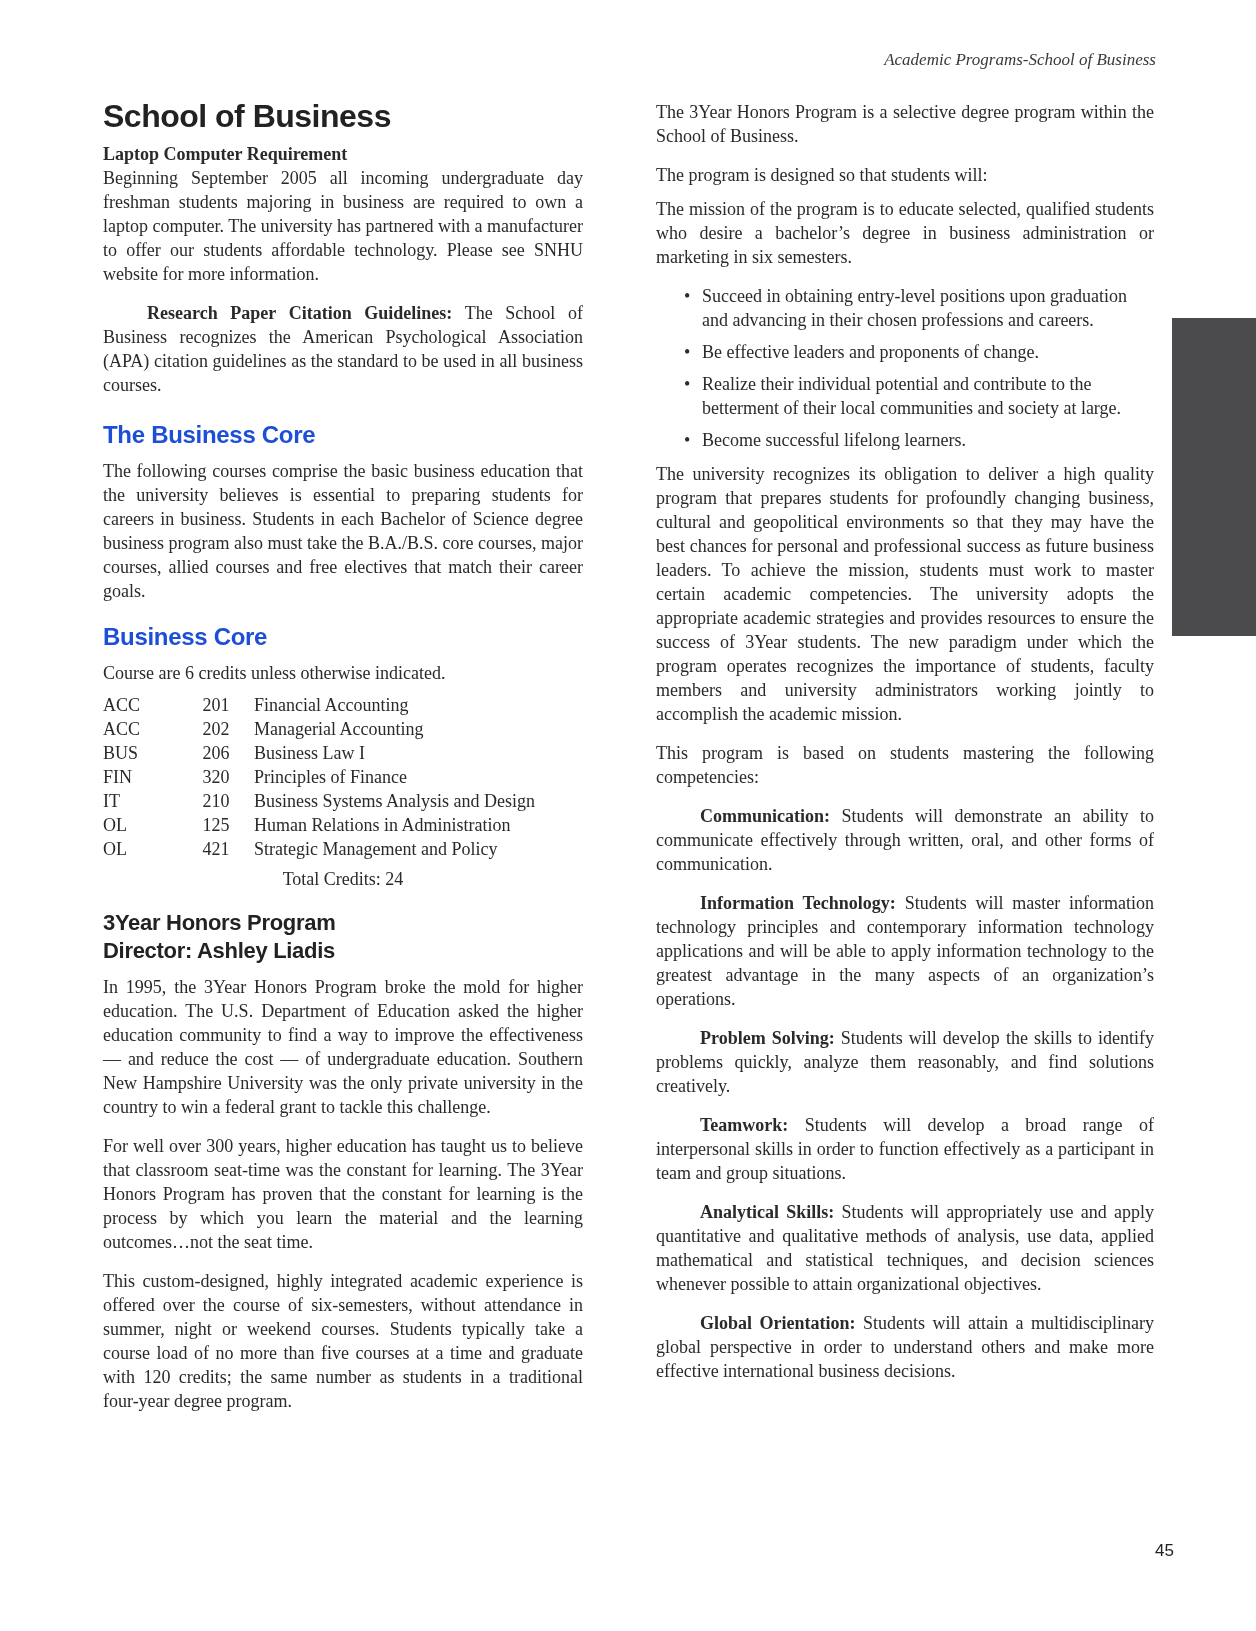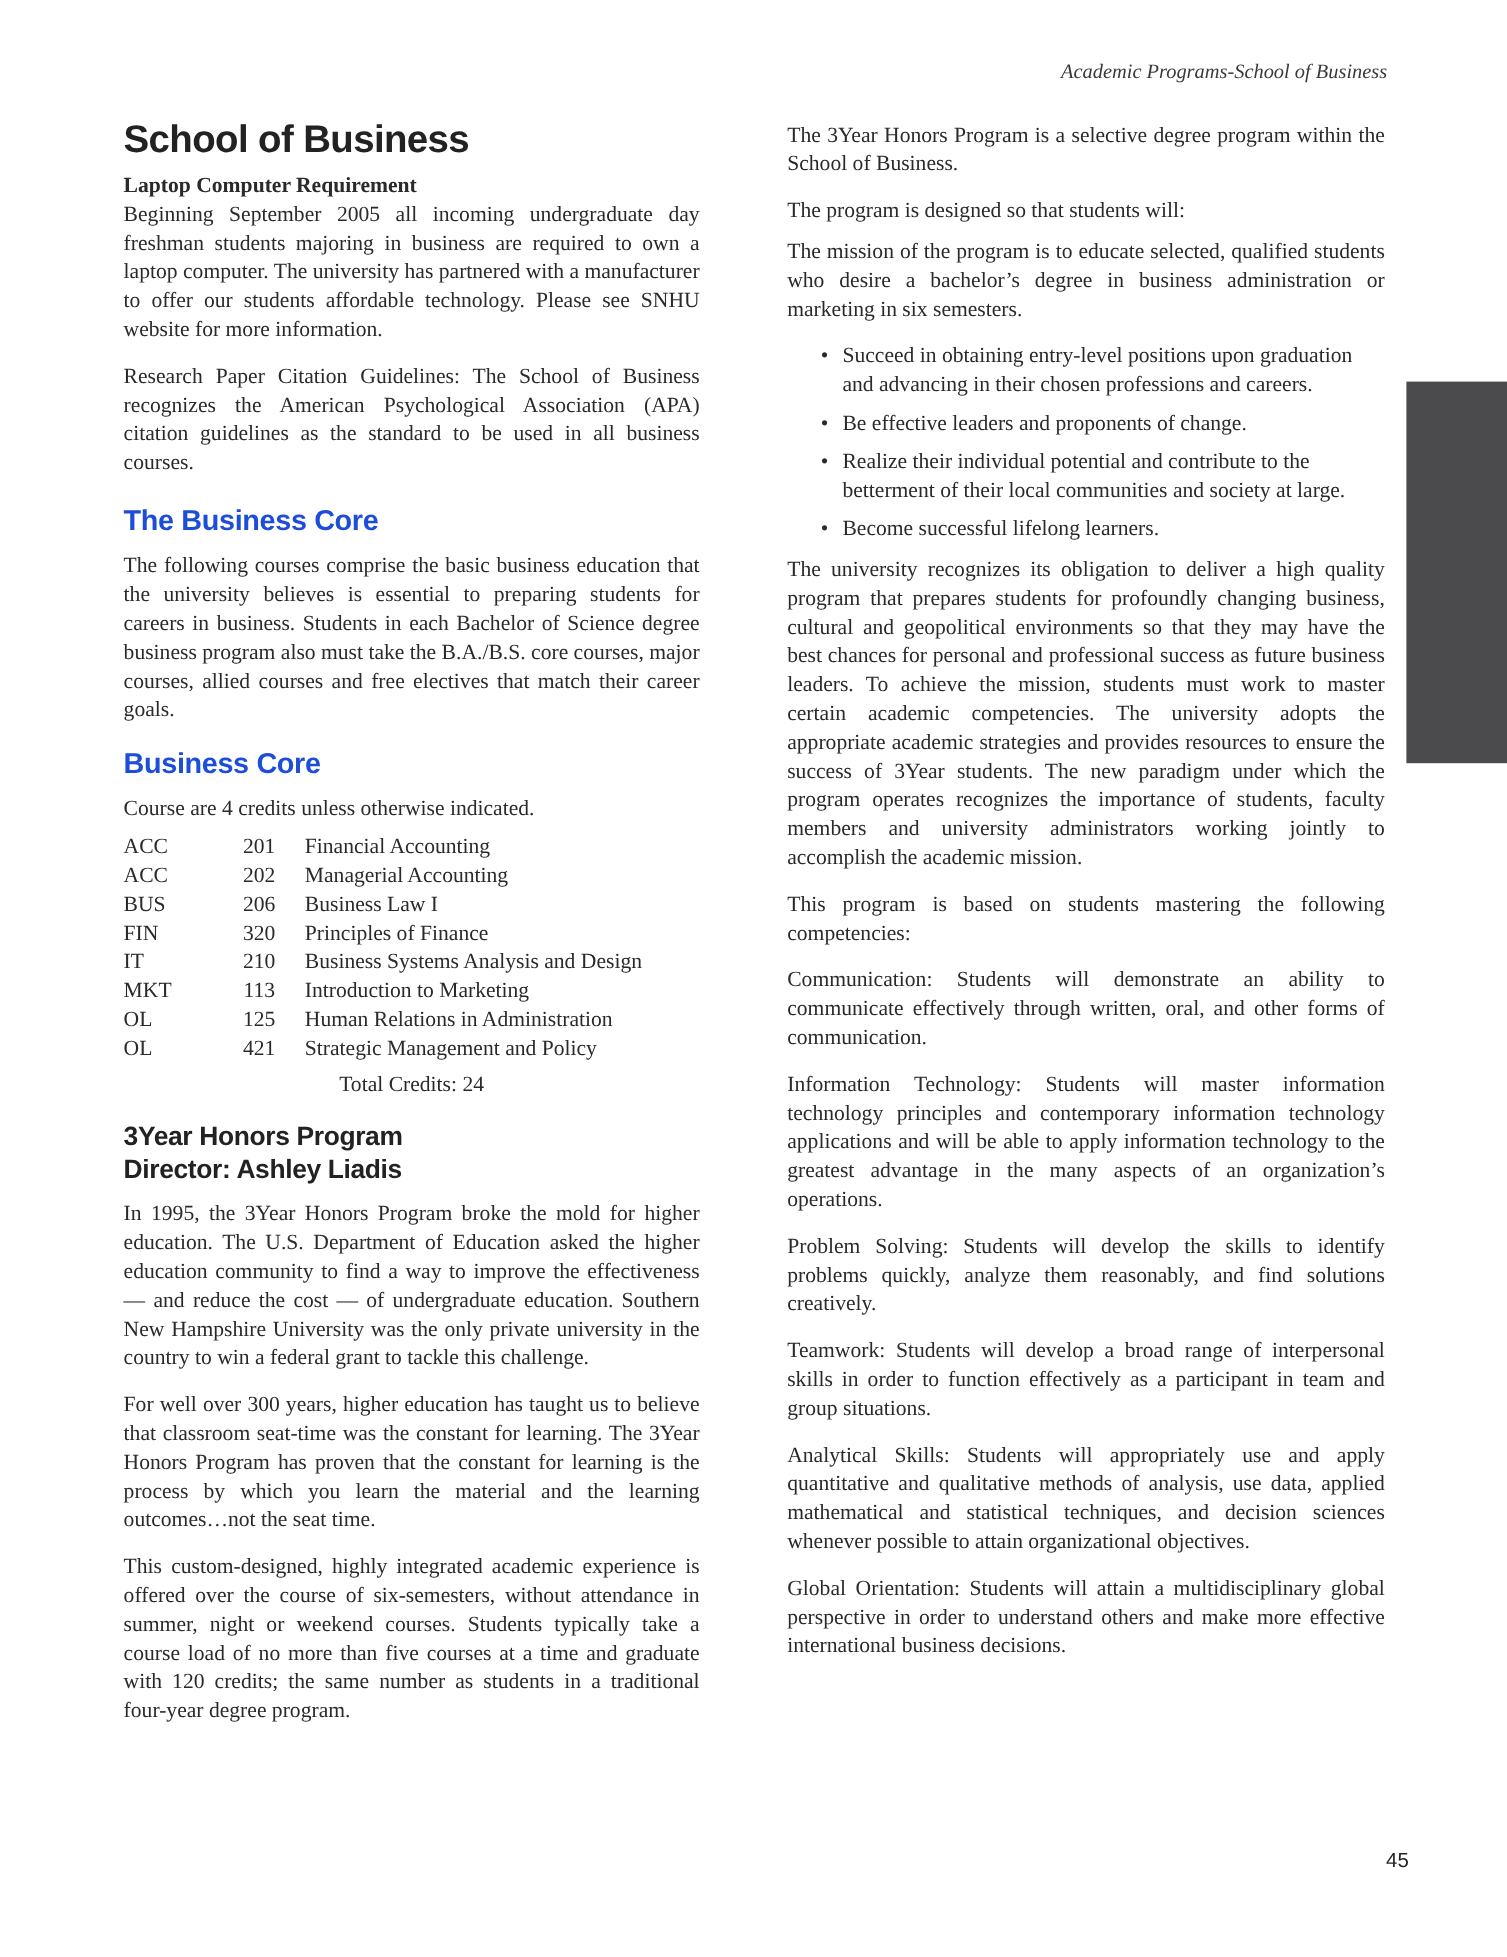--- a/index.html
+++ b/index.html
@@ -7,21 +7,21 @@
          font-family:"Liberation Serif", "DejaVu Serif", serif; }
   .running-head { position:absolute; top:50px; right:100px; font-style:italic; font-size:17px; color:#3a3a3a; }
   .col { position:absolute; top:100px; width:480px; font-size:18px; line-height:24px; }
   .col-left { left:103px; }
   .col-right { left:656px; width:498px; }
   p { margin:0 0 15px 0; text-align:justify; }
   h1 { font-family:"Liberation Sans", "DejaVu Sans", sans-serif; font-weight:bold; font-size:32px; margin:4px 0 14px 0; letter-spacing:-0.5px; color:#222; }
   h2 { font-family:"Liberation Sans", "DejaVu Sans", sans-serif; font-weight:bold; font-size:24px; margin:26px 0 12px 0; color:#1d4ed8; letter-spacing:-0.3px; }
   h3 { font-family:"Liberation Sans", "DejaVu Sans", sans-serif; font-weight:bold; font-size:22px; margin:26px 0 10px 0; color:#222; line-height:28px; letter-spacing:-0.3px; }
   .subhead { font-weight:bold; display:block; }
-  .lead { font-weight:normal; }
+  .lead { font-weight:bold;margin-left:44px; }
   table.courses { border-collapse:collapse; width:100%; margin:2px 0 6px 0; }
   table.courses td { padding:0; font-size:18px; line-height:24px; vertical-align:top; }
   td.c-dept { width:75px; }
   td.c-num { width:76px;text-align:center; }
   .total { text-align:center; margin:6px 0 0 0; }
   ul.outcomes { margin:0 0 10px 0; padding-left:46px; list-style:none; }
   ul.outcomes li { position:relative; margin:0 0 8px 0; padding-left:0; }
   ul.outcomes li::before { content:"•"; position:absolute; left:-18px; top:0; }
   .side-tab { position:absolute; left:1172px; top:318px; width:84px; height:318px; background:#4b4a4c; }
   .page-num { position:absolute; right:82px; top:1541px; font-family:"Liberation Sans", "DejaVu Sans", sans-serif; font-size:17px; color:#222; }
@@ -40,21 +40,21 @@
     <span class="subhead">Laptop Computer Requirement</span>
     <p>Beginning September 2005 all incoming undergraduate day freshman students majoring in business are required to own a laptop computer. The university has partnered with a manufacturer to offer our students affordable technology. Please see SNHU website for more information.</p>
   </div>
 
   <p><span class="lead">Research Paper Citation Guidelines:</span><span> The School of Business recognizes the American Psychological Association (APA) citation guidelines as the standard to be used in all business courses.</span></p>
 
   <h2>The Business Core</h2>
   <p>The following courses comprise the basic business education that the university believes is essential to preparing students for careers in business. Students in each Bachelor of Science degree business program also must take the B.A./B.S. core courses, major courses, allied courses and free electives that match their career goals.</p>
 
   <h2 style="margin-top:22px;">Business Core</h2>
-  <p style="margin-bottom:8px;">Course are 4 credits unless otherwise indicated.</p>
+  <p style="margin-bottom:8px;">Course are 6 credits unless otherwise indicated.</p>
 
   <table class="courses">
     <tbody>
       <tr>
           <td class="c-dept">ACC</td>
           <td class="c-num">201</td>
           <td>Financial Accounting</td>
         </tr>
       <tr>
           <td class="c-dept">ACC</td>
@@ -68,25 +68,20 @@
         </tr>
       <tr>
           <td class="c-dept">FIN</td>
           <td class="c-num">320</td>
           <td>Principles of Finance</td>
         </tr>
       <tr>
           <td class="c-dept">IT</td>
           <td class="c-num">210</td>
           <td>Business Systems Analysis and Design</td>
-        </tr>
-      <tr>
-          <td class="c-dept">MKT</td>
-          <td class="c-num">113</td>
-          <td>Introduction to Marketing</td>
         </tr>
       <tr>
           <td class="c-dept">OL</td>
           <td class="c-num">125</td>
           <td>Human Relations in Administration</td>
         </tr>
       <tr>
           <td class="c-dept">OL</td>
           <td class="c-num">421</td>
           <td>Strategic Management and Policy</td>

